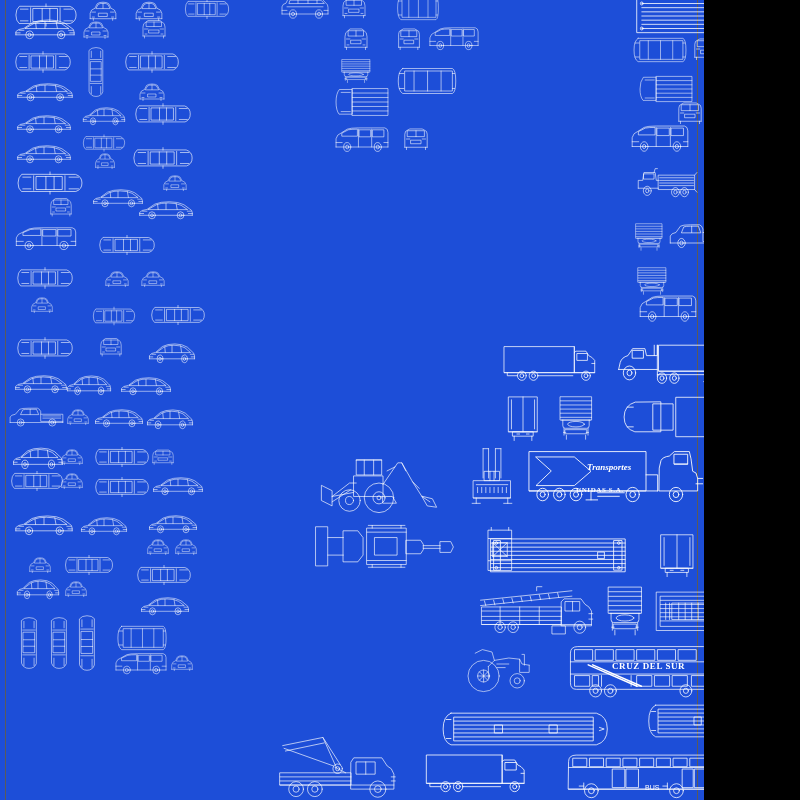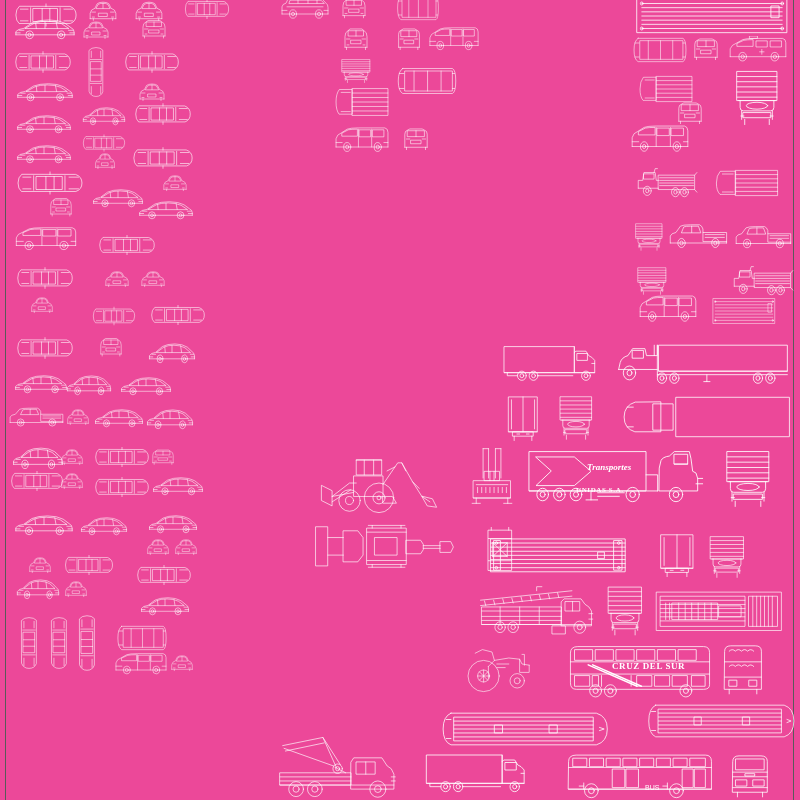--- a/index.html
+++ b/index.html
@@ -3,22 +3,22 @@
 <meta charset="utf-8">
 <title>CAD Vehicle Blocks Library</title>
 <style>
   html,body{margin:0;padding:0;background:#000;}
   body{
     font-family:"Liberation Sans", sans-serif;
     width:800px;height:800px;overflow:hidden;
   }
   #canvas-root{
     position:relative;
-    width:800px;height:800px;
-    background:#ec4899;
+    width:704px;height:800px;
+    background:#1d4ed8;
     overflow:hidden;
   }
   
   .edge-rule{
     position:absolute;top:0;bottom:0;width:1px;
     background:#5a5a5a;
   }
   .edge-rule.left{left:5px;}
   .edge-rule.right{right:6px;}
 

